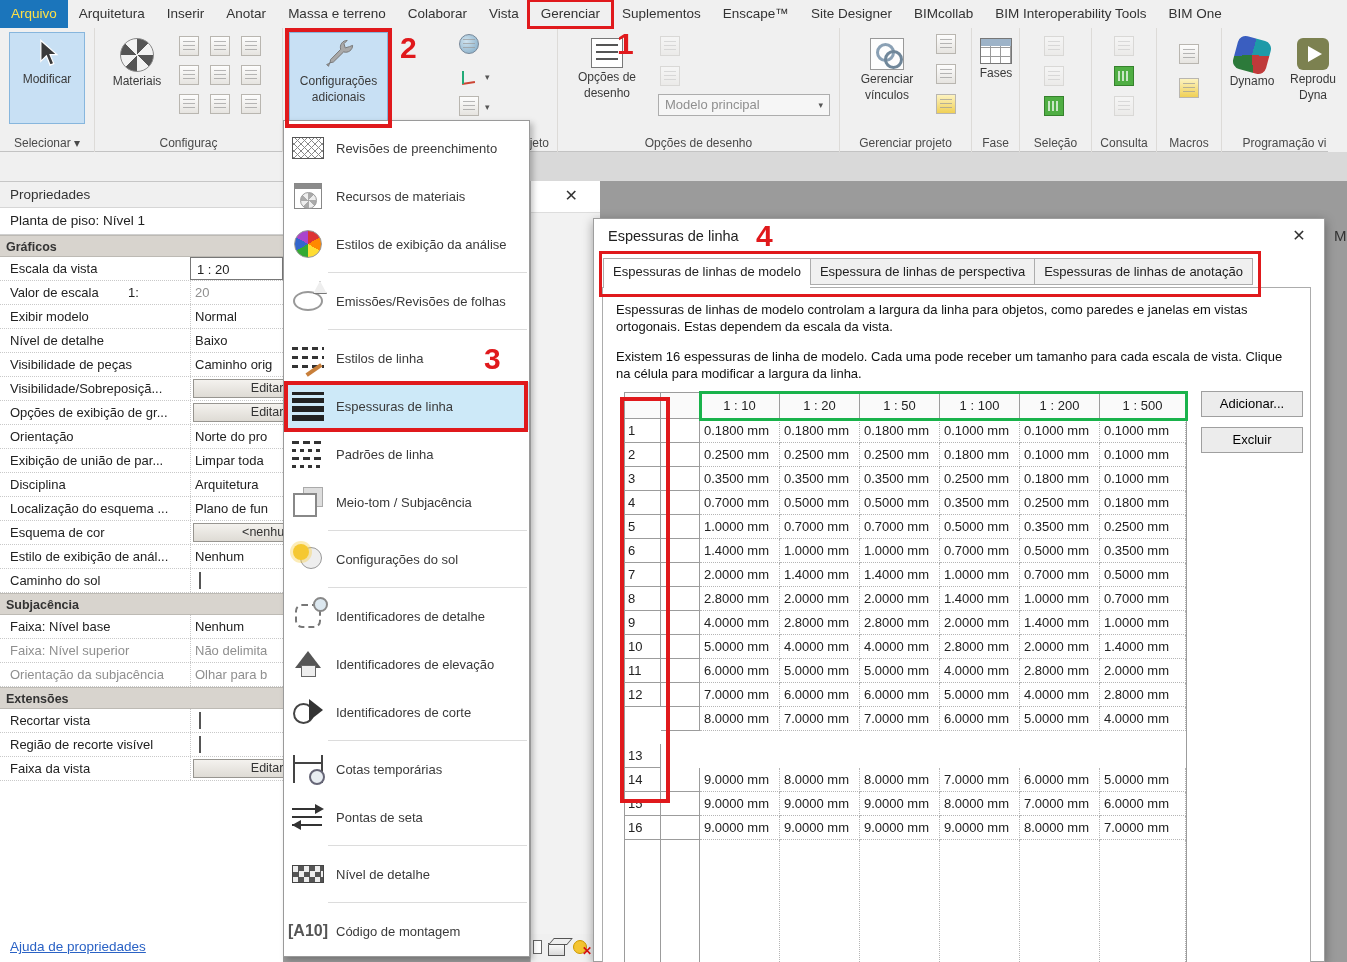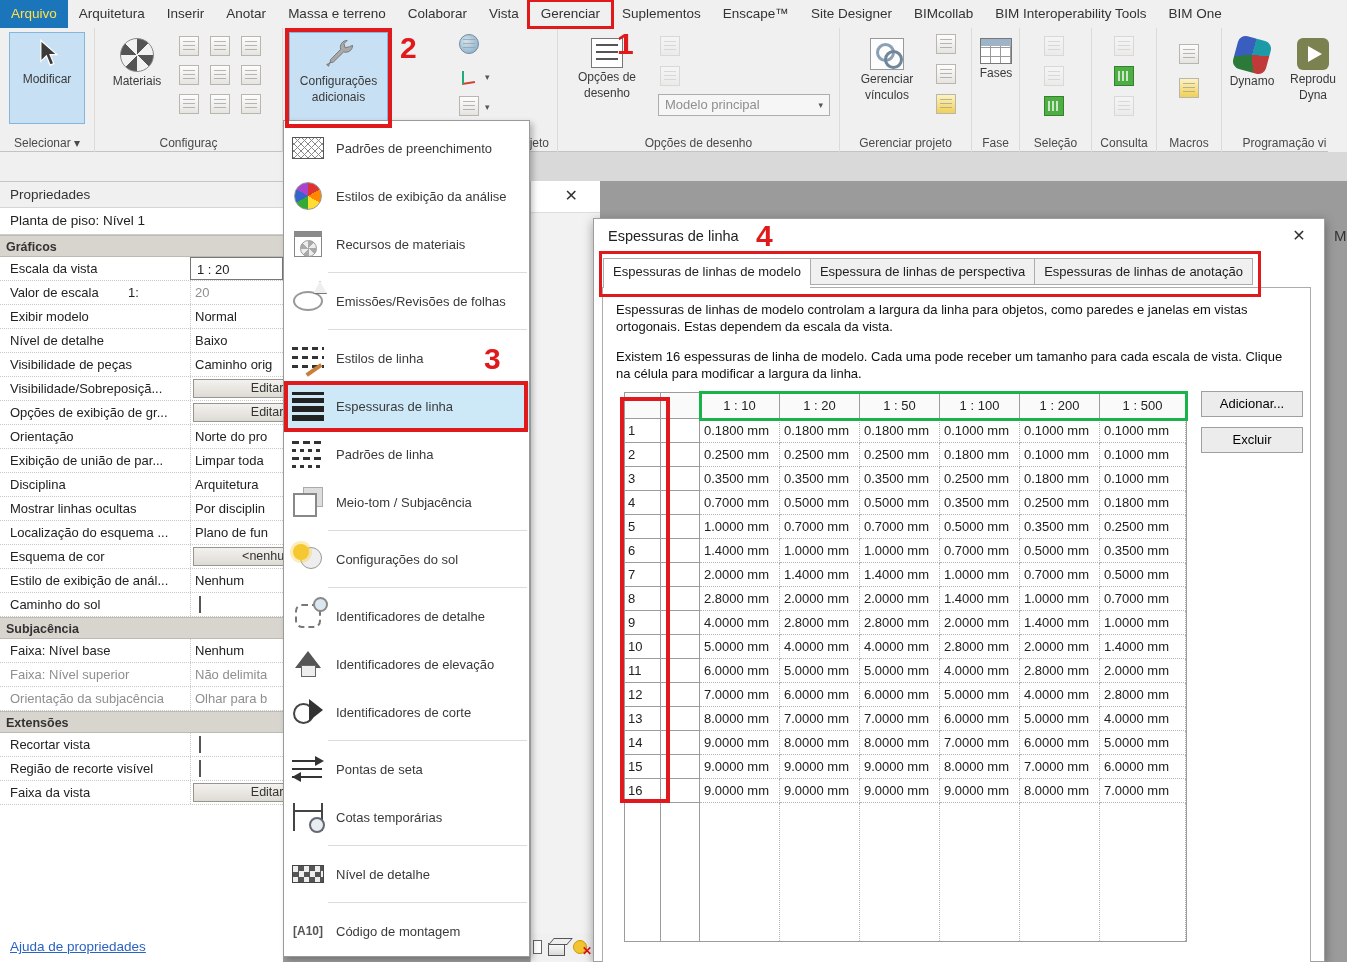--- a/index.html
+++ b/index.html
@@ -131,21 +131,21 @@
   .di-section::before { content:""; position:absolute; left:0; top:4px; width:17px; height:17px; border-radius:50%; border:2px solid #444; background:#fff; }
   .di-section::after { content:""; position:absolute; right:0; top:0; width:0; height:0; border-top:11px solid transparent; border-bottom:11px solid transparent; border-left:14px solid #333; }
   .di-arrows { width:32px; height:26px; background-image:linear-gradient(#333,#333),linear-gradient(#333,#333),linear-gradient(#333,#333);
       background-size:30px 2px; background-position:0 4px,0 12px,0 20px; background-repeat:no-repeat; position:relative; }
   .di-arrows::before { content:""; position:absolute; right:0; top:0; border-left:9px solid #333; border-top:5px solid transparent; border-bottom:5px solid transparent; }
   .di-arrows::after { content:""; position:absolute; left:0; bottom:0; border-right:9px solid #333; border-top:5px solid transparent; border-bottom:5px solid transparent; }
   .di-tempdim { width:30px; height:28px; border-left:2px solid #444; border-right:2px solid #444; position:relative; }
   .di-tempdim::before { content:""; position:absolute; left:0; top:7px; width:26px; height:2px; background:#444; }
   .di-tempdim::after { content:""; position:absolute; right:-4px; bottom:-2px; width:12px; height:12px; border:2px solid #667; border-radius:50%; background:#e8edf2; }
   .di-detail { width:32px; height:18px; border:1px solid #444; background:repeating-conic-gradient(#555 0% 25%, #eee 0% 50%); background-size:11px 11px; }
-  .di-asm { font-size:12px; font-weight:bold; color:#555; letter-spacing:0; }
+  .di-asm { font-size:16px; font-weight:bold; color:#555; letter-spacing:0; }
 
   
   #dialog { position:absolute; left:593px; top:218px; width:732px; height:744px; background:#fff; border:1px solid #9e9e9e; box-shadow:0 3px 10px rgba(0,0,0,.35); z-index:10; }
   #dlg-title { position:absolute; left:14px; top:9px; font-size:14.5px; color:#222; }
   #dlg-close { position:absolute; right:12px; top:7px; width:26px; height:22px; text-align:center; font-size:16px; color:#333; cursor:pointer; }
   #dlg-tabs { position:absolute; left:9px; top:39px; display:flex; }
   .dtab { height:27px; line-height:26px; padding:0 9px; font-size:13px; background:#f0f0f0; border:1px solid #acacac; border-right:none; cursor:pointer; white-space:nowrap; }
   .dtab:last-child { border-right:1px solid #acacac; }
   .dtab.active { background:#fff; height:30px; border-bottom:none; position:relative; z-index:2; }
   #dlg-page { position:absolute; left:8px; top:68px; width:709px; height:800px; background:#fff; border:1px solid #acacac; }
@@ -350,24 +350,20 @@
       </div>
       <div class="prow">
         <span class="plabel">Exibição de união de par...</span>
         <span class="pval">Limpar toda</span>
       </div>
       <div class="prow">
         <span class="plabel">Disciplina</span>
         <span class="pval">Arquitetura</span>
       </div>
       <div class="prow">
-        <span class="plabel">Mostrar linhas ocultas</span>
-        <span class="pval">Por disciplin</span>
-      </div>
-      <div class="prow">
         <span class="plabel">Localização do esquema ...</span>
         <span class="pval">Plano de fun</span>
       </div>
       <div class="prow">
         <span class="plabel">Esquema de cor</span>
         <span class="pval">
           <span class="pv-btn">&lt;nenhum&gt;</span>
         </span>
       </div>
       <div class="prow">
@@ -408,34 +404,34 @@
       </div>
     </div>
   <a id="props-help">Ajuda de propriedades</a>
 </div>
 
 <div id="dropdown">
     <div class="mi">
       <span class="mi-icon">
         <span class="di-fill"></span>
       </span>
-      <span class="mi-label">Padrões de preenchimento</span>
+      <span class="mi-label">Revisões de preenchimento</span>
+    </div>
+    <div class="mi">
+      <span class="mi-icon">
+        <span class="di-mat"></span>
+      </span>
+      <span class="mi-label">Recursos de materiais</span>
     </div>
     <div class="mi">
       <span class="mi-icon">
         <span class="di-analysis"></span>
       </span>
       <span class="mi-label">Estilos de exibição da análise</span>
     </div>
-    <div class="mi">
-      <span class="mi-icon">
-        <span class="di-mat"></span>
-      </span>
-      <span class="mi-label">Recursos de materiais</span>
-    </div>
     <div class="mi-sep"></div>
     <div class="mi">
       <span class="mi-icon">
         <span class="di-issues"></span>
       </span>
       <span class="mi-label">Emissões/Revisões de folhas</span>
     </div>
     <div class="mi-sep"></div>
     <div class="mi">
       <span class="mi-icon">
@@ -483,29 +479,29 @@
     </div>
     <div class="mi">
       <span class="mi-icon">
         <span class="di-section"></span>
       </span>
       <span class="mi-label">Identificadores de corte</span>
     </div>
     <div class="mi-sep"></div>
     <div class="mi">
       <span class="mi-icon">
+        <span class="di-tempdim"></span>
+      </span>
+      <span class="mi-label">Cotas temporárias</span>
+    </div>
+    <div class="mi">
+      <span class="mi-icon">
         <span class="di-arrows"></span>
       </span>
       <span class="mi-label">Pontas de seta</span>
-    </div>
-    <div class="mi">
-      <span class="mi-icon">
-        <span class="di-tempdim"></span>
-      </span>
-      <span class="mi-label">Cotas temporárias</span>
     </div>
     <div class="mi-sep"></div>
     <div class="mi">
       <span class="mi-icon">
         <span class="di-detail"></span>
       </span>
       <span class="mi-label">Nível de detalhe</span>
     </div>
     <div class="mi-sep"></div>
     <div class="mi">
@@ -652,21 +648,21 @@
           <span class="tcell num" style="width: 36px; height: 24px;">12</span>
           <span class="tcell " style="width: 39px; height: 24px;"></span>
           <span class="tcell val" style="width: 80px; height: 24px;">7.0000 mm</span>
           <span class="tcell val" style="width: 80px; height: 24px;">6.0000 mm</span>
           <span class="tcell val" style="width: 80px; height: 24px;">6.0000 mm</span>
           <span class="tcell val" style="width: 80px; height: 24px;">5.0000 mm</span>
           <span class="tcell val" style="width: 80px; height: 24px;">4.0000 mm</span>
           <span class="tcell val" style="width: 86px; height: 24px;">2.8000 mm</span>
         </div>
         <div class="trow">
-          <span class="tcell num" style="width: 36px; height: 24px;">13</span>
+          <span class="tcell num" style="width: 36px; height: 24px; margin-top: 37px;">13</span>
           <span class="tcell " style="width: 39px; height: 24px;"></span>
           <span class="tcell val" style="width: 80px; height: 24px;">8.0000 mm</span>
           <span class="tcell val" style="width: 80px; height: 24px;">7.0000 mm</span>
           <span class="tcell val" style="width: 80px; height: 24px;">7.0000 mm</span>
           <span class="tcell val" style="width: 80px; height: 24px;">6.0000 mm</span>
           <span class="tcell val" style="width: 80px; height: 24px;">5.0000 mm</span>
           <span class="tcell val" style="width: 86px; height: 24px;">4.0000 mm</span>
         </div>
         <div class="trow">
           <span class="tcell num" style="width: 36px; height: 24px;">14</span>

